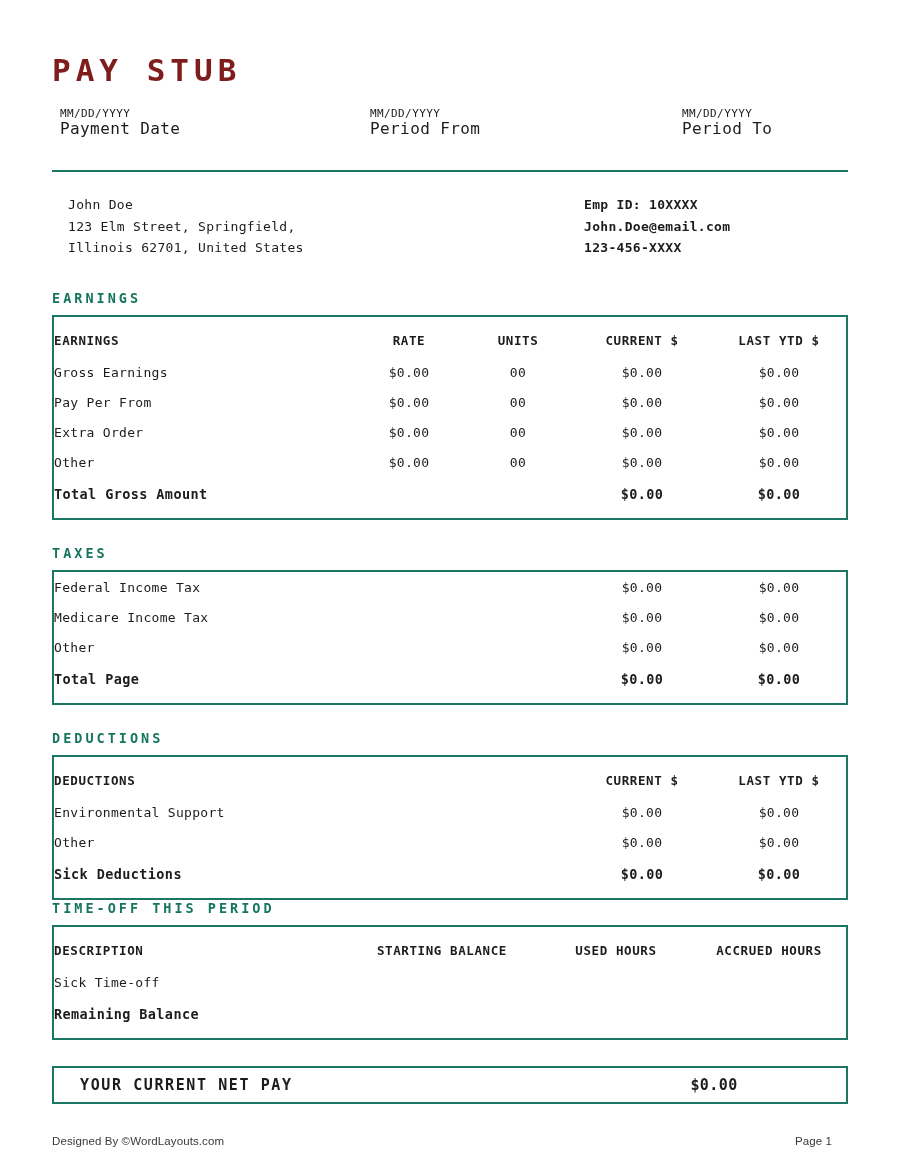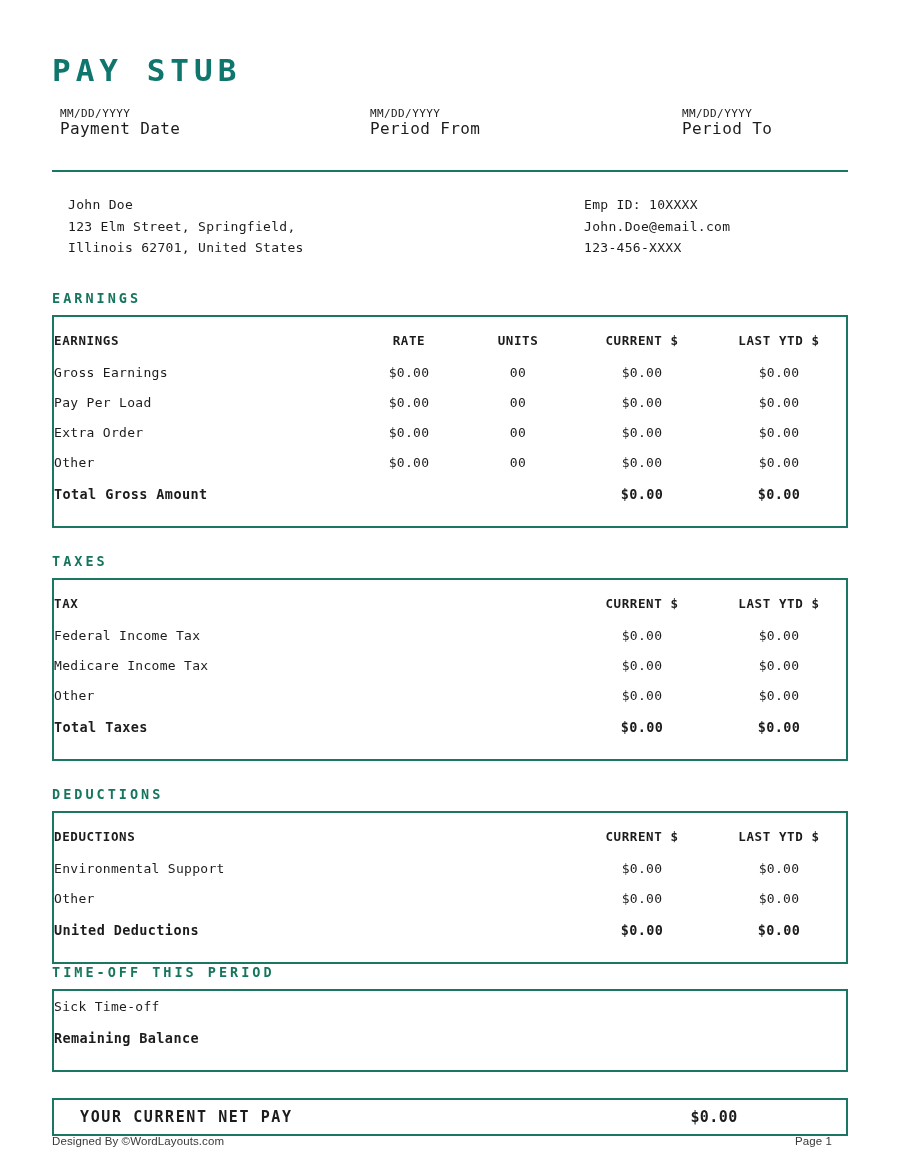--- a/index.html
+++ b/index.html
@@ -28,21 +28,21 @@
   .header {
     display: flex;
     justify-content: space-between;
     align-items: flex-start;
     padding-top: 46px;
   }
   .doc-title {
     font-size: 31px;
     font-weight: bold;
     letter-spacing: 5px;
-    color: #0f766e;
+    color: #7f1d1d;
     line-height: 1;
     padding-top: 9px;
     white-space: pre;
   }
   .company {
     text-align: right;
     padding-top: 4px;
   }
   .company-name {
     font-size: 19px;
@@ -83,21 +83,21 @@
     margin-top: 4px;
   }
 
   
   .employee {
     position: relative;
     height: 88px;
     padding-top: 22px;
   }
   .emp-left { position: absolute; left: 8px; top: 22px; margin-left: 8px; }
-  .emp-right { position: absolute; left: 532px; top: 22px; }
+  .emp-right { position: absolute; left: 532px; top: 22px; font-weight: bold; }
   .emp-line {
     font-size: 13px;
     letter-spacing: 0.3px;
     line-height: 21.5px;
     white-space: pre;
   }
 
   
   .section-title {
     font-size: 13.5px;
@@ -136,21 +136,21 @@
     letter-spacing: 0.6px;
     height: 34px;
     padding-top: 6px;
   }
   tr.trow td { height: 30px; }
   tr.total td {
     font-weight: bold;
     font-size: 13.5px;
     letter-spacing: 0.4px;
     height: 34px;
-    padding-bottom: 15px;
+    padding-bottom: 7px;
   }
   td.desc { text-align: left; padding-left: 26px; }
   td.num  { text-align: center; }
 
   
   .col-e1 { width: 300px; }
   .col-e2 { width: 110px; }
   .col-e3 { width: 108px; }
   .col-e4 { width: 140px; }
   .col-e5 { width: 134px; }
@@ -270,21 +270,21 @@
           <td class="num">LAST YTD $</td>
         </tr>
         <tr class="trow pad-top-row">
           <td class="desc">Gross Earnings</td>
           <td class="num">$0.00</td>
           <td class="num">00</td>
           <td class="num">$0.00</td>
           <td class="num">$0.00</td>
         </tr>
         <tr class="trow">
-          <td class="desc">Pay Per Load</td>
+          <td class="desc">Pay Per From</td>
           <td class="num">$0.00</td>
           <td class="num">00</td>
           <td class="num">$0.00</td>
           <td class="num">$0.00</td>
         </tr>
         <tr class="trow">
           <td class="desc">Extra Order</td>
           <td class="num">$0.00</td>
           <td class="num">00</td>
           <td class="num">$0.00</td>
@@ -312,42 +312,37 @@
   <div class="s-taxes">
     <div class="section-title">TAXES</div>
     <div class="tbl-box">
       <table class="tbl">
         <colgroup>
             <col class="col-t1">
             <col class="col-t2">
             <col class="col-t3">
           </colgroup>
         <tbody>
-            <tr class="hrow">
-          <td class="desc">TAX</td>
-          <td class="num">CURRENT $</td>
-          <td class="num">LAST YTD $</td>
-        </tr>
         <tr class="trow pad-top-row">
           <td class="desc">Federal Income Tax</td>
           <td class="num">$0.00</td>
           <td class="num">$0.00</td>
         </tr>
         <tr class="trow">
           <td class="desc">Medicare Income Tax</td>
           <td class="num">$0.00</td>
           <td class="num">$0.00</td>
         </tr>
         <tr class="trow">
           <td class="desc">Other</td>
           <td class="num">$0.00</td>
           <td class="num">$0.00</td>
         </tr>
         <tr class="total">
-          <td class="desc">Total Taxes</td>
+          <td class="desc">Total Page</td>
           <td class="num">$0.00</td>
           <td class="num">$0.00</td>
         </tr>
       </tbody>
         </table>
     </div>
   </div>
 
   <div class="s-deductions">
     <div class="section-title">DEDUCTIONS</div>
@@ -368,40 +363,46 @@
           <td class="desc">Environmental Support</td>
           <td class="num">$0.00</td>
           <td class="num">$0.00</td>
         </tr>
         <tr class="trow">
           <td class="desc">Other</td>
           <td class="num">$0.00</td>
           <td class="num">$0.00</td>
         </tr>
         <tr class="total">
-          <td class="desc">United Deductions</td>
+          <td class="desc">Sick Deductions</td>
           <td class="num">$0.00</td>
           <td class="num">$0.00</td>
         </tr>
       </tbody>
         </table>
     </div>
   </div>
 
   <div class="s-timeoff">
     <div class="section-title">TIME-OFF THIS PERIOD</div>
     <div class="tbl-box">
       <table class="tbl">
         <colgroup>
             <col class="col-o1">
             <col class="col-o2">
             <col class="col-o3">
             <col class="col-o4">
           </colgroup>
         <tbody>
+            <tr class="hrow">
+          <td class="desc">DESCRIPTION</td>
+          <td class="num">STARTING BALANCE</td>
+          <td class="num">USED HOURS</td>
+          <td class="num">ACCRUED HOURS</td>
+        </tr>
         <tr class="trow pad-top-row">
           <td class="desc">Sick Time-off</td>
           <td class="num"></td>
           <td class="num"></td>
           <td class="num"></td>
         </tr>
         <tr class="total">
           <td class="desc">Remaining Balance</td>
           <td class="num"></td>
           <td class="num"></td>

